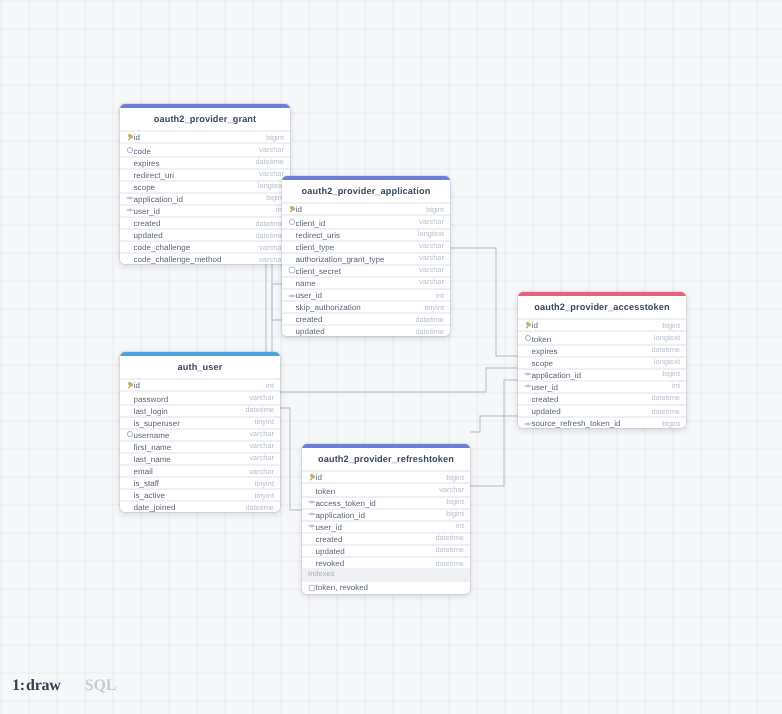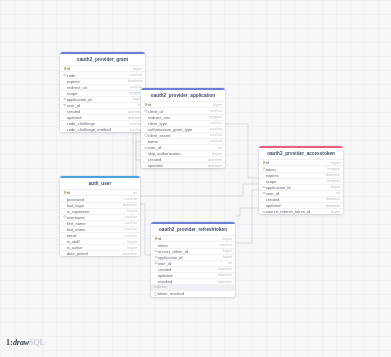--- a/index.html
+++ b/index.html
@@ -125,26 +125,26 @@
     font-family: "Liberation Serif", serif;
     font-weight: bold;
     color: #39414f;
     font-size: 8px;
     margin-right: 0.5px;
   }
   #logo .draw {
     font-family: "Liberation Serif", serif;
     font-weight: bold;
     color: #39414f;
-    font-style: italic;
   }
   #logo .sql {
     font-family: "Liberation Serif", serif;
     font-weight: bold;
     color: #c8ccd4;
+    margin-left: 12px;
   }
 </style>
 </head>
 <body>
 
 <div id="canvas">
 
   <svg id="edges" width="391" height="357" viewBox="0 0 391 357">
     <g fill="none" stroke="#c7cdd8" stroke-width="0.7">
 

